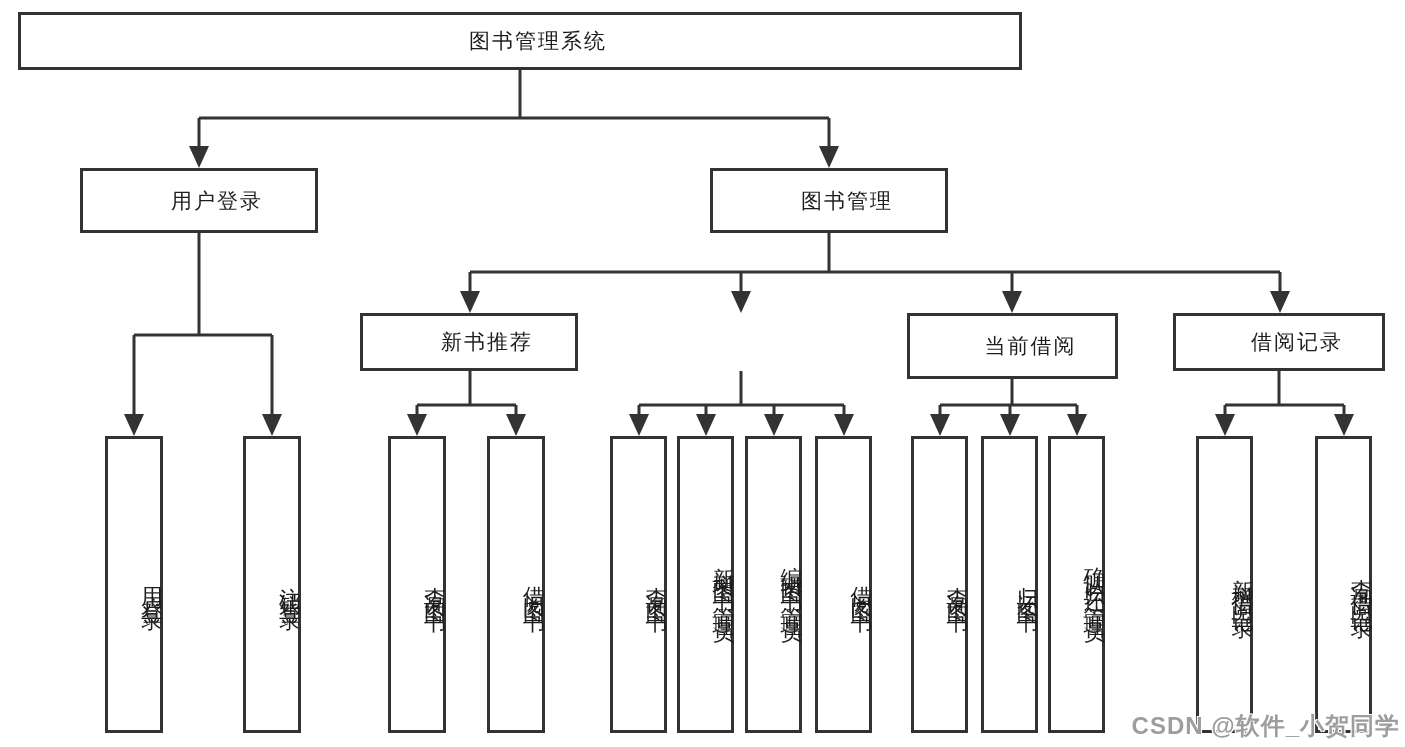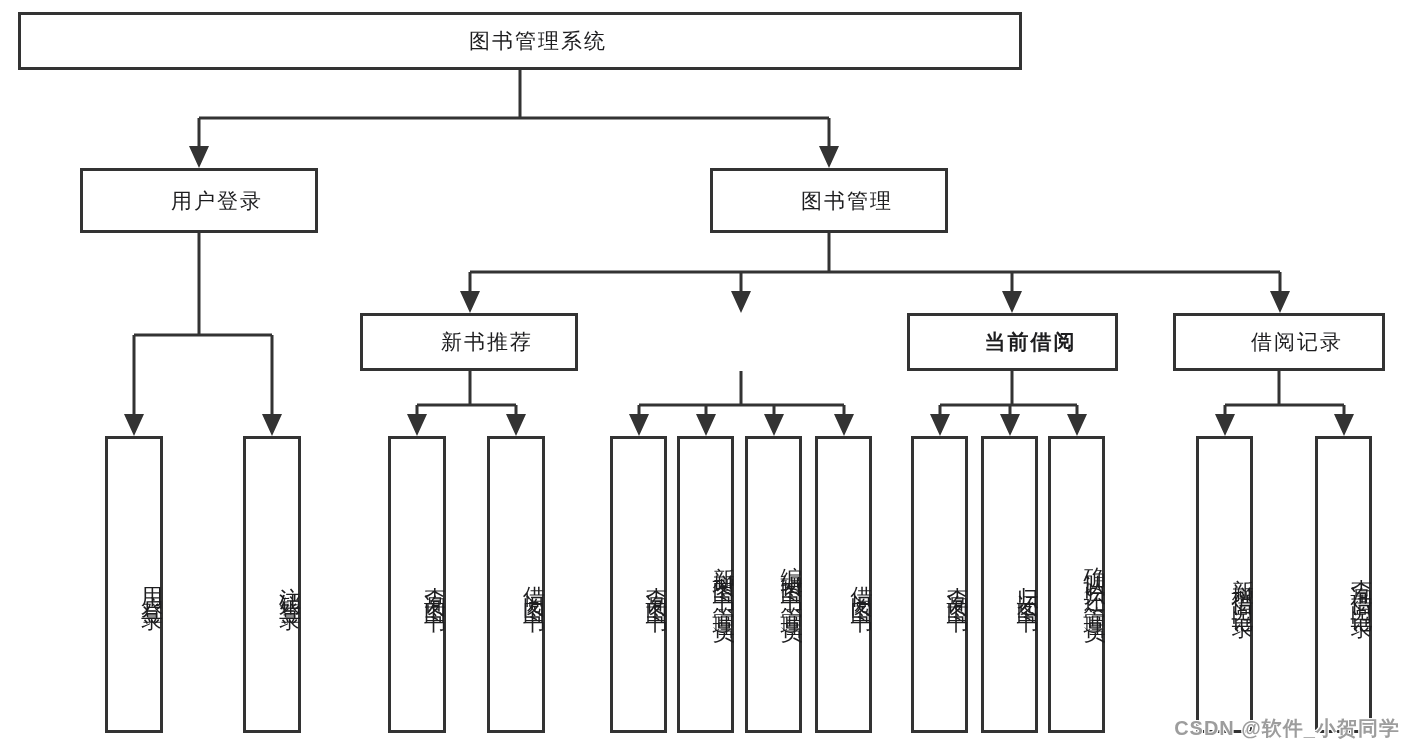--- a/index.html
+++ b/index.html
@@ -51,21 +51,21 @@
     text-orientation: mixed;
     font-size: 22px;
     letter-spacing: 8px;
     line-height: 1;
     white-space: nowrap;
   }
   .watermark {
     position: absolute;
     right: 5px;
     bottom: 5px;
-    font-size: 20px;
+    font-size: 24px;
     font-weight: 600;
     letter-spacing: 1px;
     color: #9d9d9d;
     text-shadow: 1px 1px 0 #ffffff, -1px -1px 0 #ffffff, 1px -1px 0 #ffffff, -1px 1px 0 #ffffff;
     white-space: nowrap;
   }
 </style>
 </head>
 <body>
 
@@ -102,21 +102,21 @@
   <div class="box h" style="left:80px; top:168px; width:238px; height:65px;">
     <span>用户登录</span>
   </div>
   <div class="box h" style="left:360px; top:313px; width:218px; height:58px;">
     <span>新书推荐</span>
   </div>
 
   <div class="box h" style="left:710px; top:168px; width:238px; height:65px;">
     <span>图书管理</span>
   </div>
-  <div class="box h" style="left:907px; top:313px; width:211px; height:58px;font-weight:bold;">
+  <div class="box h" style="left:907px; top:313px; width:211px; height:66px;">
     <span>当前借阅</span>
   </div>
   <div class="box h" style="left:1173px; top:313px; width:212px; height:58px;">
     <span>借阅记录</span>
   </div>
 
   <div class="box v" style="left:105px; top:436px; width:58px; height:297px;">
     <span>用户登录</span>
   </div>
   <div class="box v" style="left:243px; top:436px; width:58px; height:297px;">

